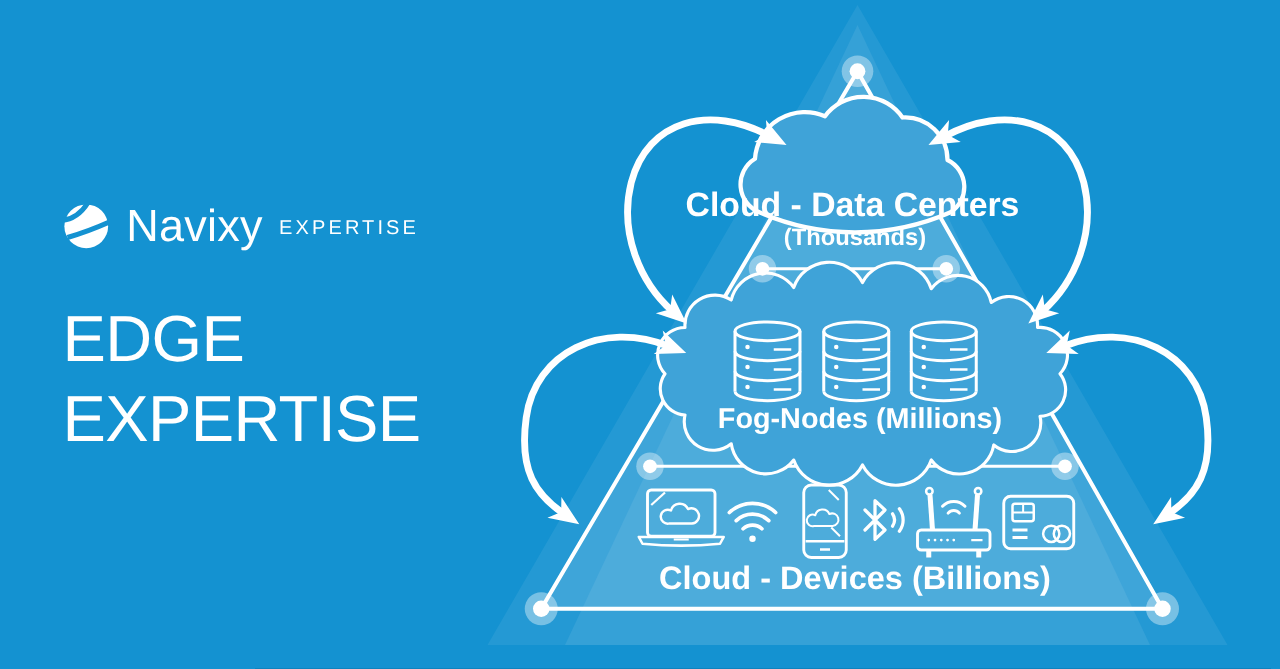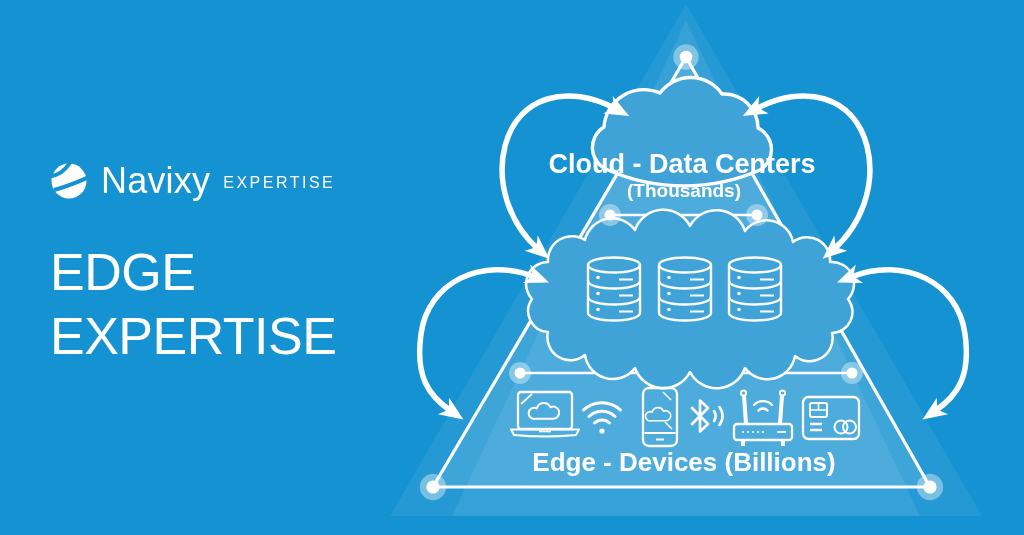--- a/index.html
+++ b/index.html
@@ -196,15 +196,16 @@
     <span class="brand-tagline">EXPERTISE</span>
   </div>
 
   <div class="headline">
     <div>EDGE</div>
     <div>EXPERTISE</div>
   </div>
 
   <div class="txt center tier-label lbl-cloud">Cloud - Data Centers</div>
   <div class="txt center tier-label lbl-thousands">(Thousands)</div>
-  <div class="txt center tier-label lbl-edge">Edge - Devices (Billions)</div>
+  <div class="txt center tier-label lbl-fog">Fog-Nodes (Millions)</div>
+  <div class="txt center tier-label lbl-edge">Cloud - Devices (Billions)</div>
 
 </div>
 
 </body></html>

